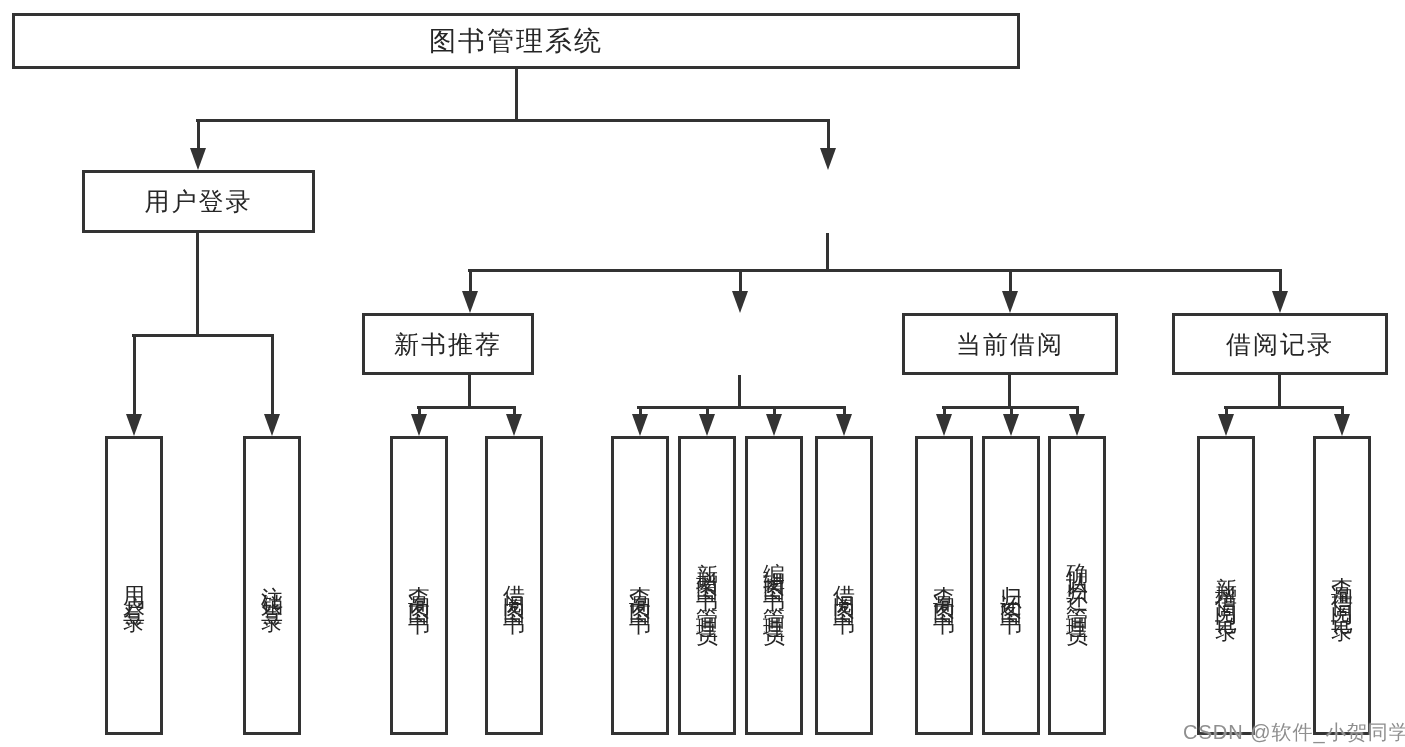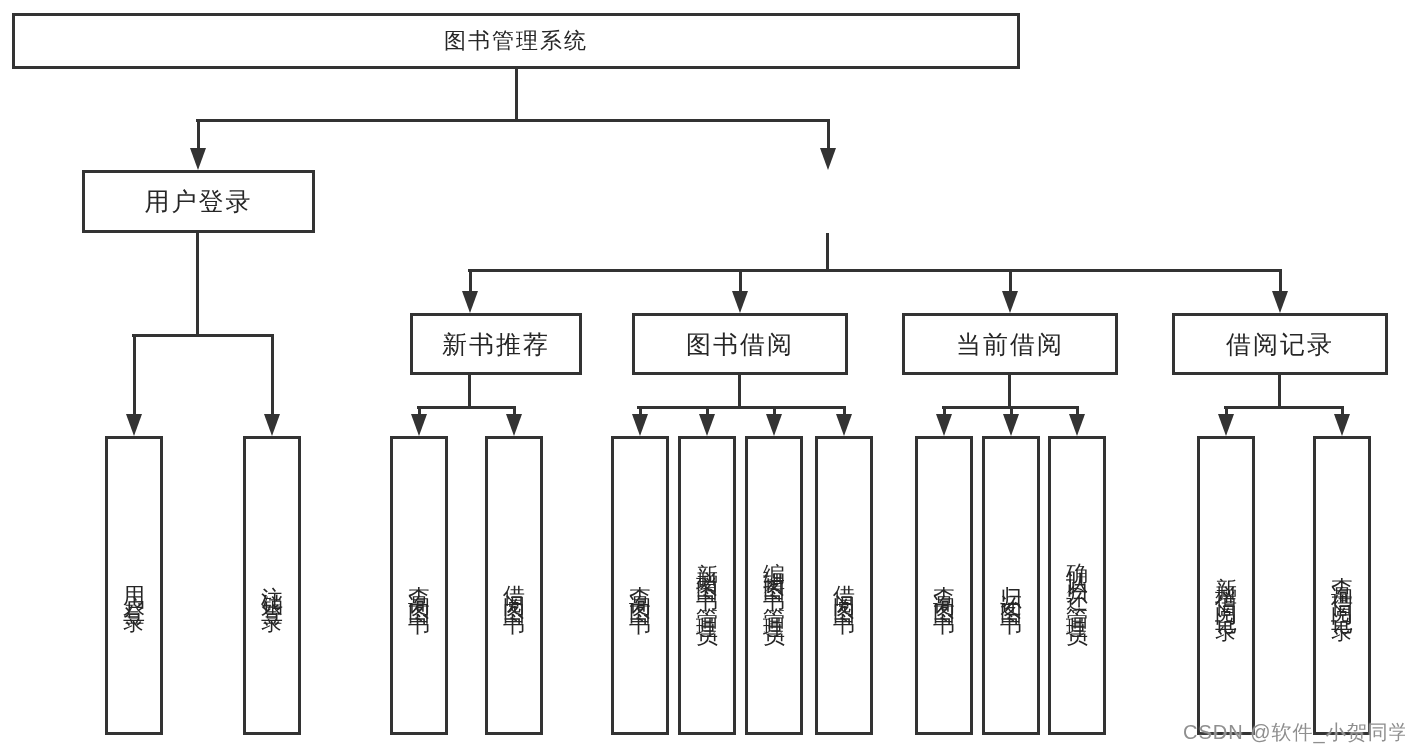--- a/index.html
+++ b/index.html
@@ -20,21 +20,21 @@
     align-items: center;
     justify-content: center;
     color: #262626;
   }
   .hlabel {
     font-size: 25px;
     letter-spacing: 2px;
     white-space: nowrap;
     color: #262626;
   }
-  .root-label { font-size: 22px; letter-spacing: 2px; }
+  .root-label { font-size: 27px; letter-spacing: 2px; }
   .vtext {
     writing-mode: vertical-lr;
     text-orientation: mixed;
     font-size: 22px;
     letter-spacing: 9px;
     line-height: 1;
     white-space: nowrap;
     color: #262626;
   }
   .vline, .hline, .ashaft {
@@ -68,25 +68,22 @@
 <div class="canvas">
 
   <div class="box" style="left:12px; top:13px; width:1008px; height:56px;">
     <span class="hlabel root-label">图书管理系统</span>
   </div>
 
   <div class="box" style="left:82px; top:170px; width:233px; height:63px;">
     <span class="hlabel">用户登录</span>
   </div>
 
-  <div class="box" style="left:362px; top:313px; width:172px; height:62px;margin-left:48px;">
+  <div class="box" style="left:362px; top:313px; width:172px; height:62px;">
     <span class="hlabel">新书推荐</span>
-  </div>
-  <div class="box" style="left:632px; top:313px; width:216px; height:62px;">
-    <span class="hlabel">图书借阅</span>
   </div>
   <div class="box" style="left:902px; top:313px; width:216px; height:62px;">
     <span class="hlabel">当前借阅</span>
   </div>
   <div class="box" style="left:1172px; top:313px; width:216px; height:62px;">
     <span class="hlabel">借阅记录</span>
   </div>
 
   <div class="box" style="left:105px; top:436px; width:58px; height:299px;">
     <span class="vtext">用户登录</span>

